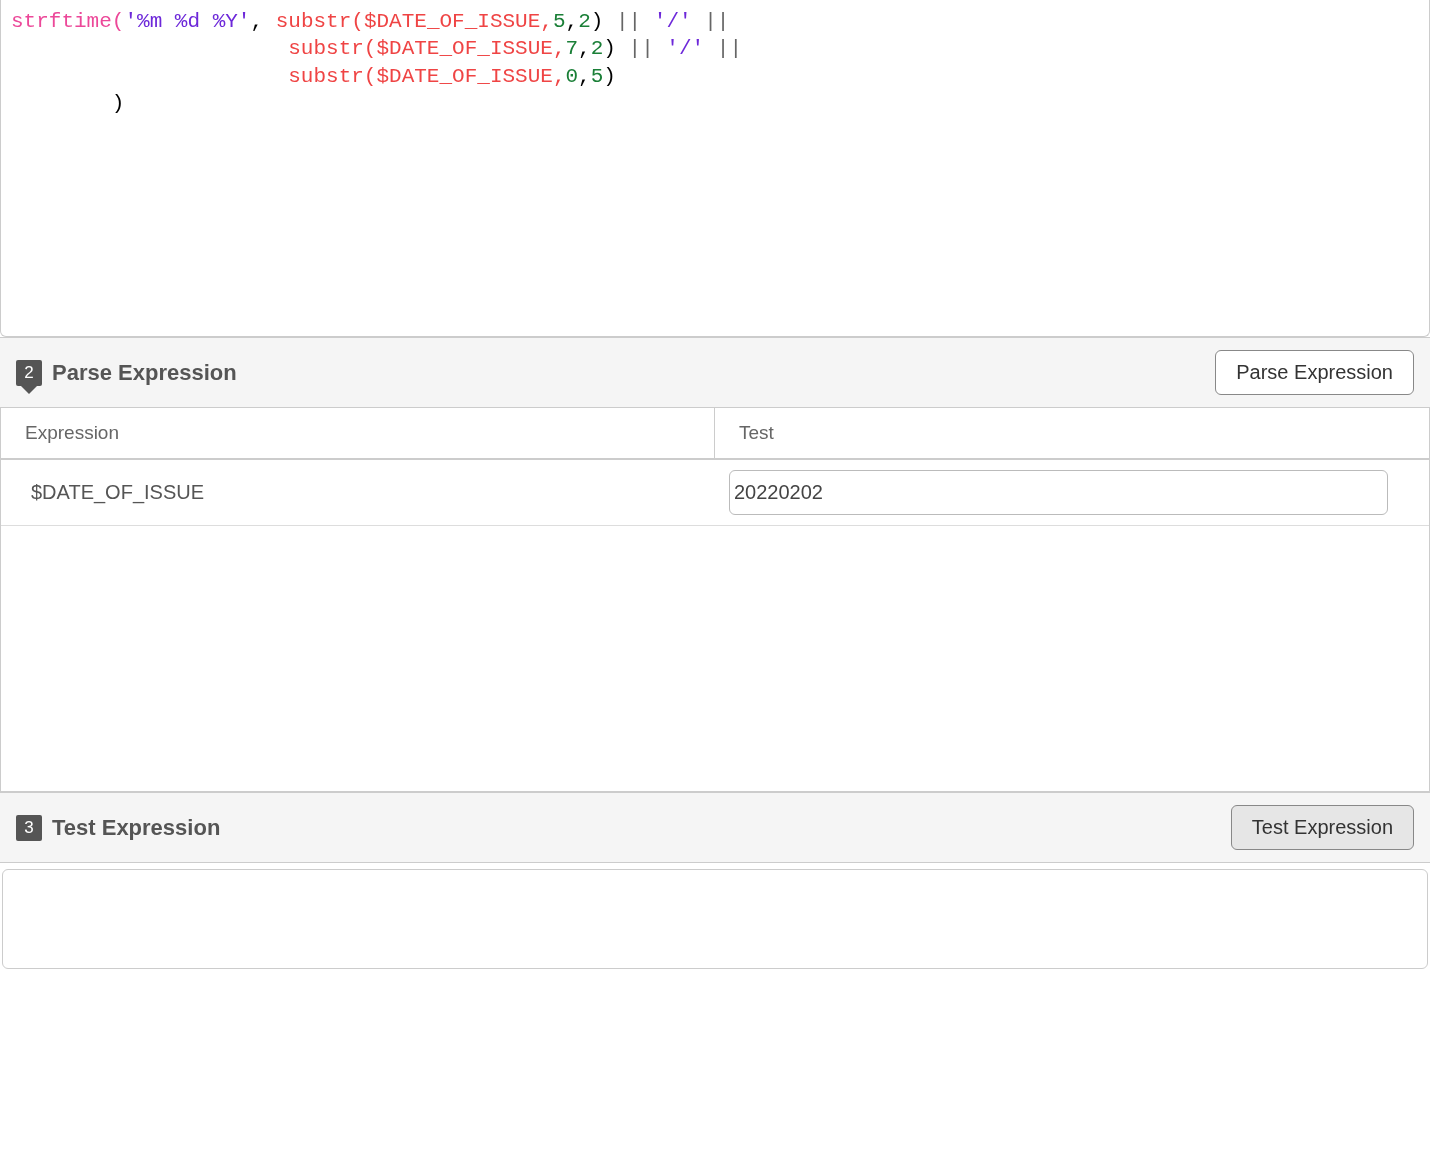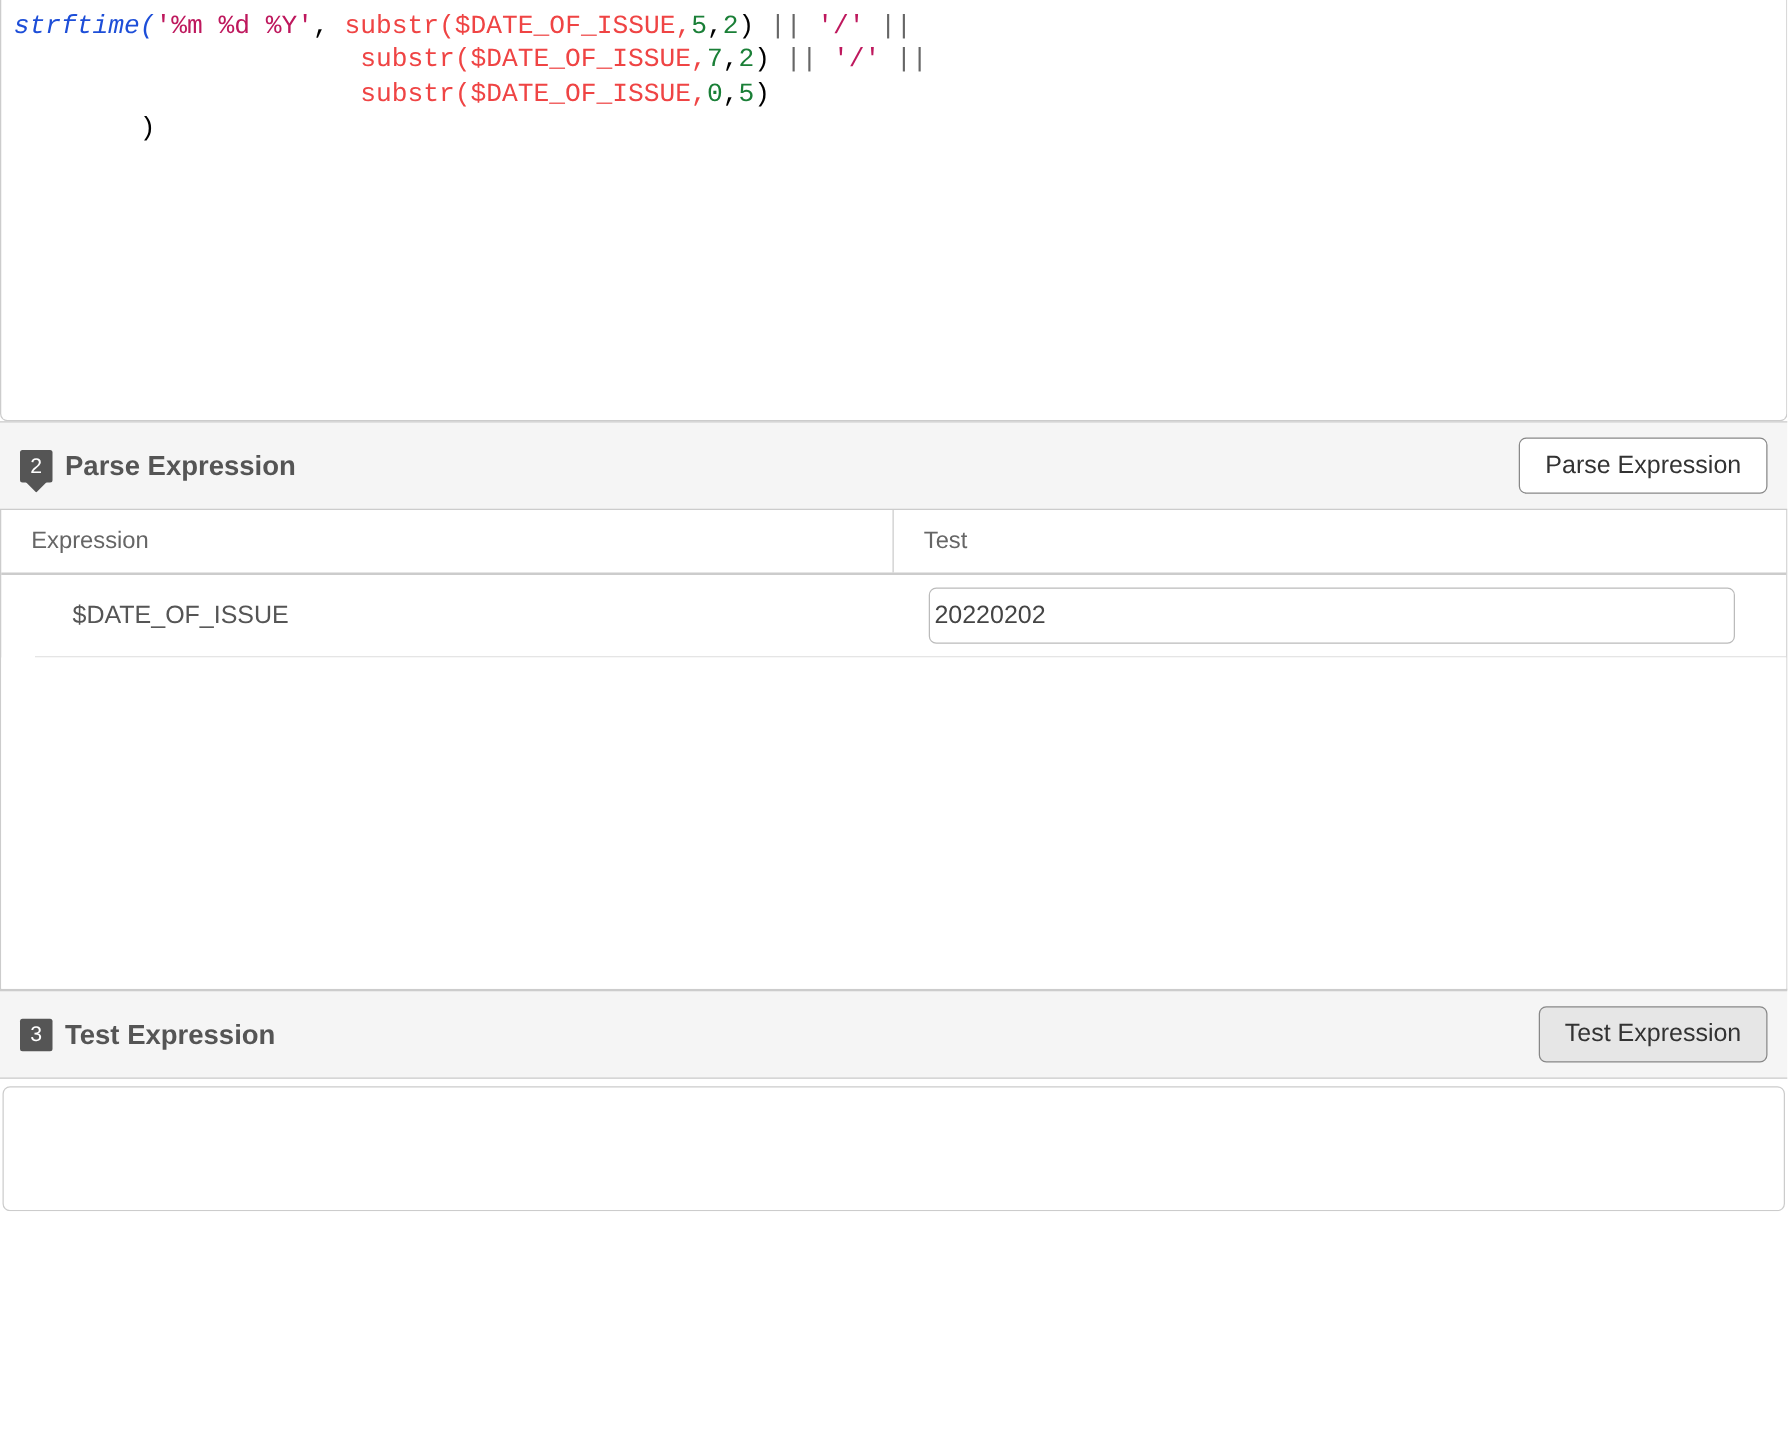--- a/index.html
+++ b/index.html
@@ -20,24 +20,24 @@
       padding: 8px 10px 10px 10px;
       height: 337px;
       overflow: auto;
       background: #fff;
       font-family: "Courier New", Courier, monospace;
       font-size: 21px;
       line-height: 1.3;
       white-space: pre;
       color: #000;
     }
-    .tok-string { color: #be185d; }
+    .tok-string { color: #6d28d9; }
     .tok-num { color: #1a7f37; }
     .tok-op { color: #666; }
-    .tok-func { color: #1d4ed8; font-style: italic; }
+    .tok-func { color: #ec4899; }
     .tok-var { color: #ef4444; }
     
     .section-header {
       display: flex;
       align-items: center;
       justify-content: space-between;
       background: #f5f5f5;
       border: 1px solid #ccc;
       border-left: none;
       border-right: none;
@@ -107,21 +107,20 @@
       font-size: 19px;
       font-weight: 400;
     }
     .col-param { width: 50%; border-right: 1px solid #ccc; }
     .col-value { width: 50%; }
     
     .params-row {
       display: flex;
       align-items: center;
       border-bottom: 1px solid #ddd;
-      margin-left: 27px;
     }
     .params-row .cell-param {
       width: 50%;
       padding: 14px 30px;
       color: #555;
       font-size: 20px;
     }
     .params-row .cell-value {
       width: 50%;
       padding: 10px 14px;

